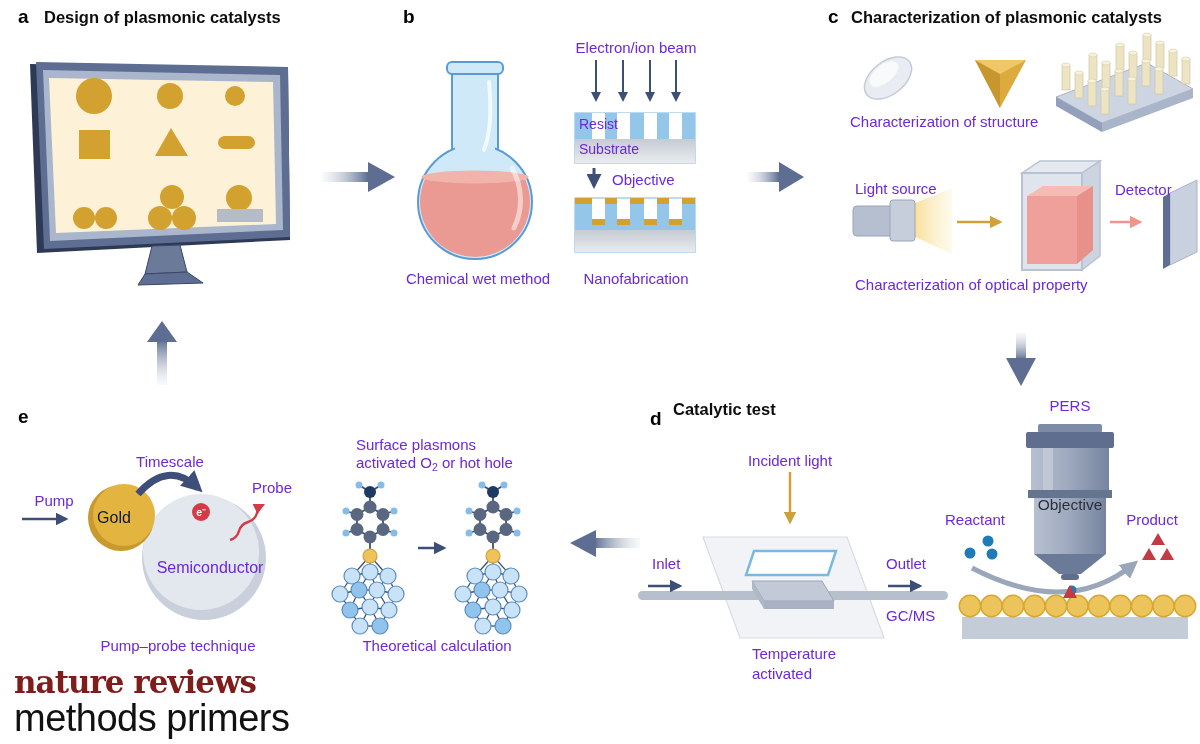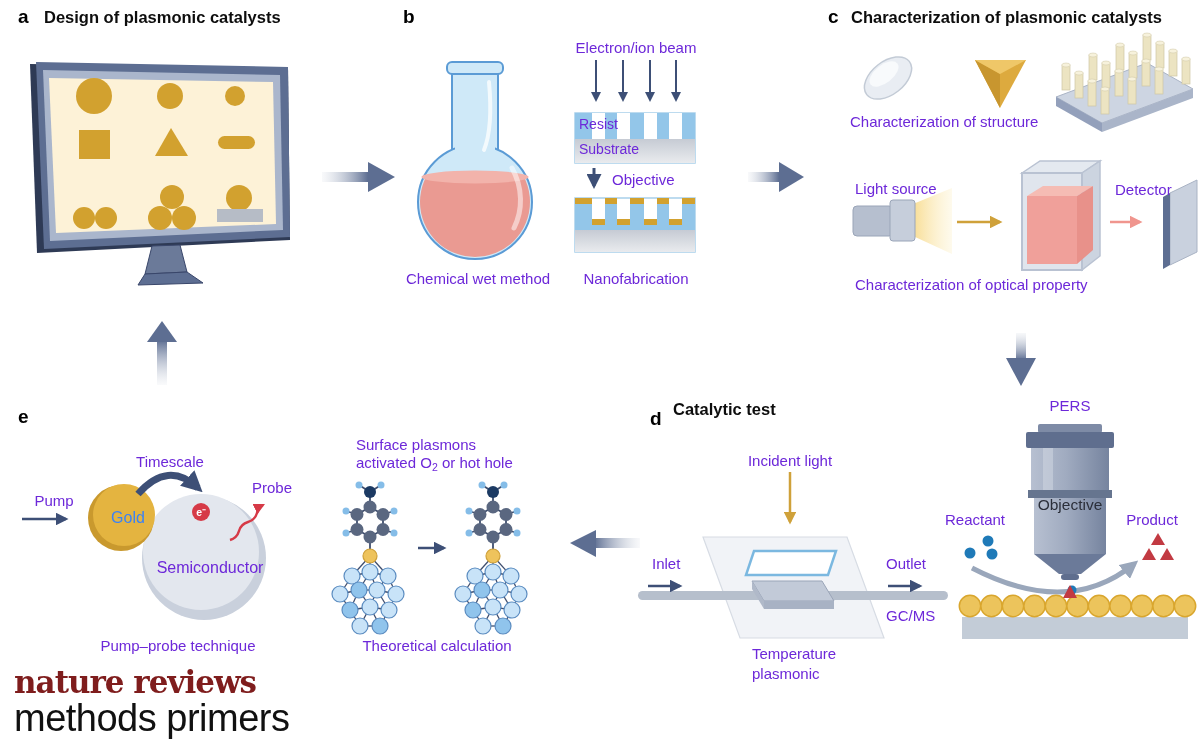--- a/index.html
+++ b/index.html
@@ -458,28 +458,28 @@
 <div class="lbl ctr" style="left:1112px;top:511px;width:80px;">Product</div>
 
 <div class="plt" style="left:650px;top:408px;">d</div>
 <div class="ttl" style="left:673px;top:400px;">Catalytic test</div>
 <div class="lbl ctr" style="left:730px;top:452px;width:120px;">Incident light</div>
 <div class="lbl" style="left:652px;top:555px;">Inlet</div>
 <div class="lbl" style="left:886px;top:555px;text-align:center;">Outlet</div>
 <div class="lbl" style="left:886px;top:607px;">GC/MS</div>
 <div class="lbl" style="left:752px;top:644px;line-height:20px;">
   <span style="display:block;">Temperature</span>
-  <span style="display:block;">plasmonic</span>
+  <span style="display:block;">activated</span>
 </div>
 
 <div class="plt" style="left:18px;top:406px;">e</div>
 <div class="lbl ctr" style="left:120px;top:453px;width:100px;">Timescale</div>
 <div class="lbl ctr" style="left:24px;top:492px;width:60px;">Pump</div>
 <div class="lbl ctr" style="left:242px;top:479px;width:60px;">Probe</div>
-<div class="lbl ctr" style="left:98px;top:509px;width:60px;font-size:16px;color:#3b82f6;">Gold</div>
+<div class="lbl ctr" style="left:84px;top:509px;width:60px;font-size:16px;color:#0f172a;">Gold</div>
 <div class="elabel" style="left:192px;top:505px;width:18px;">e⁻</div>
 <div class="lbl ctr" style="left:150px;top:559px;width:120px;font-size:16px;">Semiconductor</div>
 <div class="lbl ctr" style="left:88px;top:637px;width:180px;">Pump–probe technique</div>
 
 <div class="lbl" style="left:356px;top:436px;">Surface plasmons</div>
 <div class="lbl" style="left:356px;top:454px;"><span>activated O</span><sub class="sub2">2</sub><span> or hot hole</span></div>
 <div class="lbl ctr" style="left:347px;top:637px;width:180px;">Theoretical calculation</div>
 
 <div class="logo1" style="left:14px;top:664px;">nature reviews</div>
 <div class="logo2" style="left:14px;top:697px;">methods primers</div>

